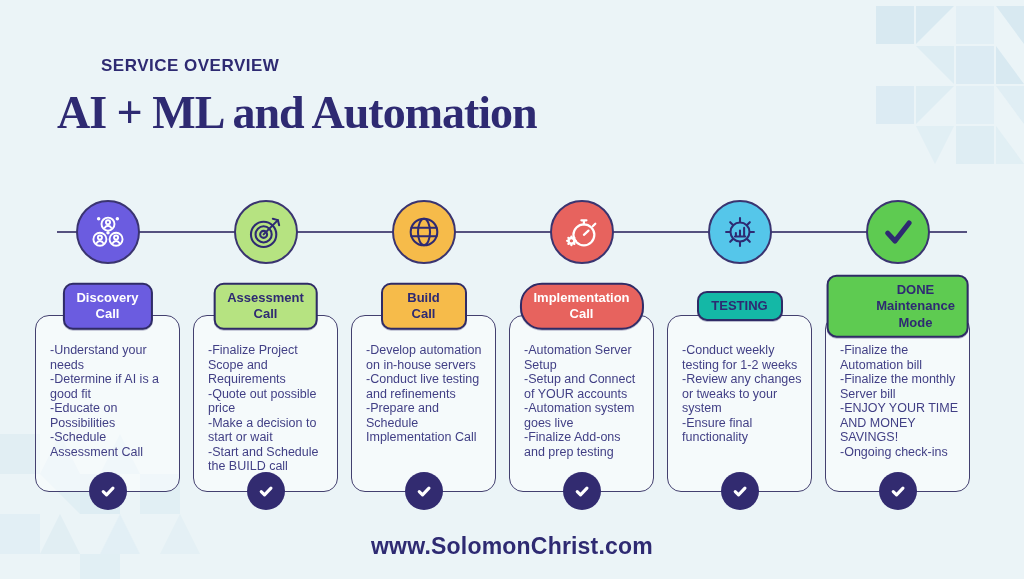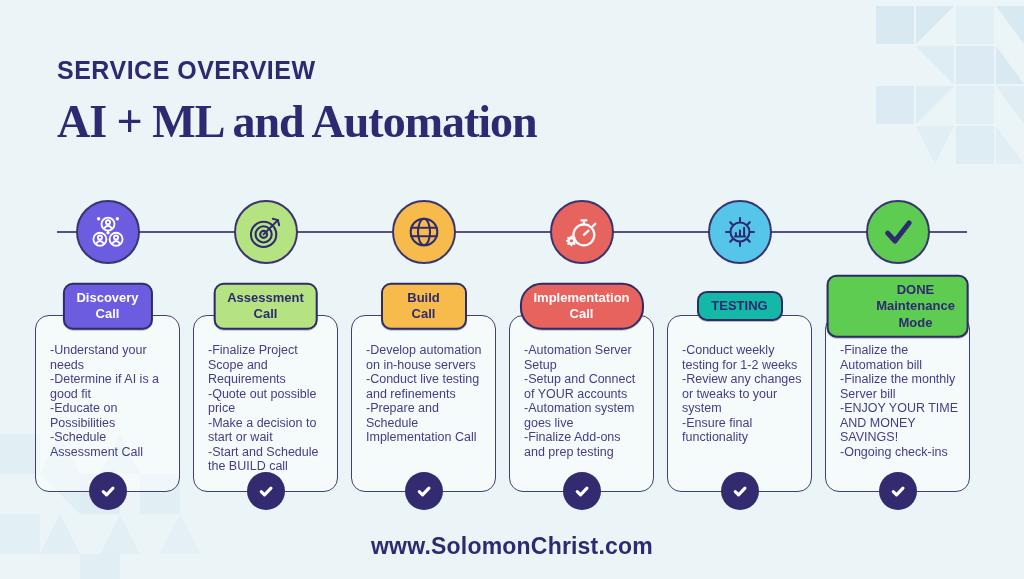--- a/index.html
+++ b/index.html
@@ -7,21 +7,21 @@
     width:1024px;height:579px;position:relative;overflow:hidden;
     background:var(--background,#EBF4F7);
     font-family:"Liberation Sans", sans-serif;
     color:var(--ink,#2E2A72);
   }
   .corner-pattern{position:absolute;pointer-events:none;}
   .corner-pattern.tr{top:0;right:0;}
   .corner-pattern.bl{bottom:0;left:0;}
 
   .header{position:absolute;left:57px;top:56px;}
-  .kicker{font-size:25px;font-weight:700;letter-spacing:.5px;color:var(--ink);}
+  .kicker{font-size:17px;font-weight:700;letter-spacing:.5px;color:var(--ink);margin-left:44px;}
   .title{font-size:46px;font-weight:800;letter-spacing:-1px;margin-top:10px;color:var(--ink);font-family:Liberation Serif, serif;}
 
   .timeline-row{position:absolute;top:201px;left:0;width:1024px;height:62px;
     display:flex;gap:13px;padding:0 54px 0 35px;box-sizing:border-box;}
   .timeline-line{position:absolute;left:57px;right:57px;top:30px;height:2px;
     background:var(--timeline_line,#55517F);}
   .tl-node{flex:1;display:flex;align-items:center;justify-content:center;position:relative;}
   .tl-circle{width:60px;height:60px;border-radius:50%;
     border:2px solid #3A3470;display:flex;align-items:center;justify-content:center;z-index:1;}
   .tl-circle svg{width:38px;height:38px;}

